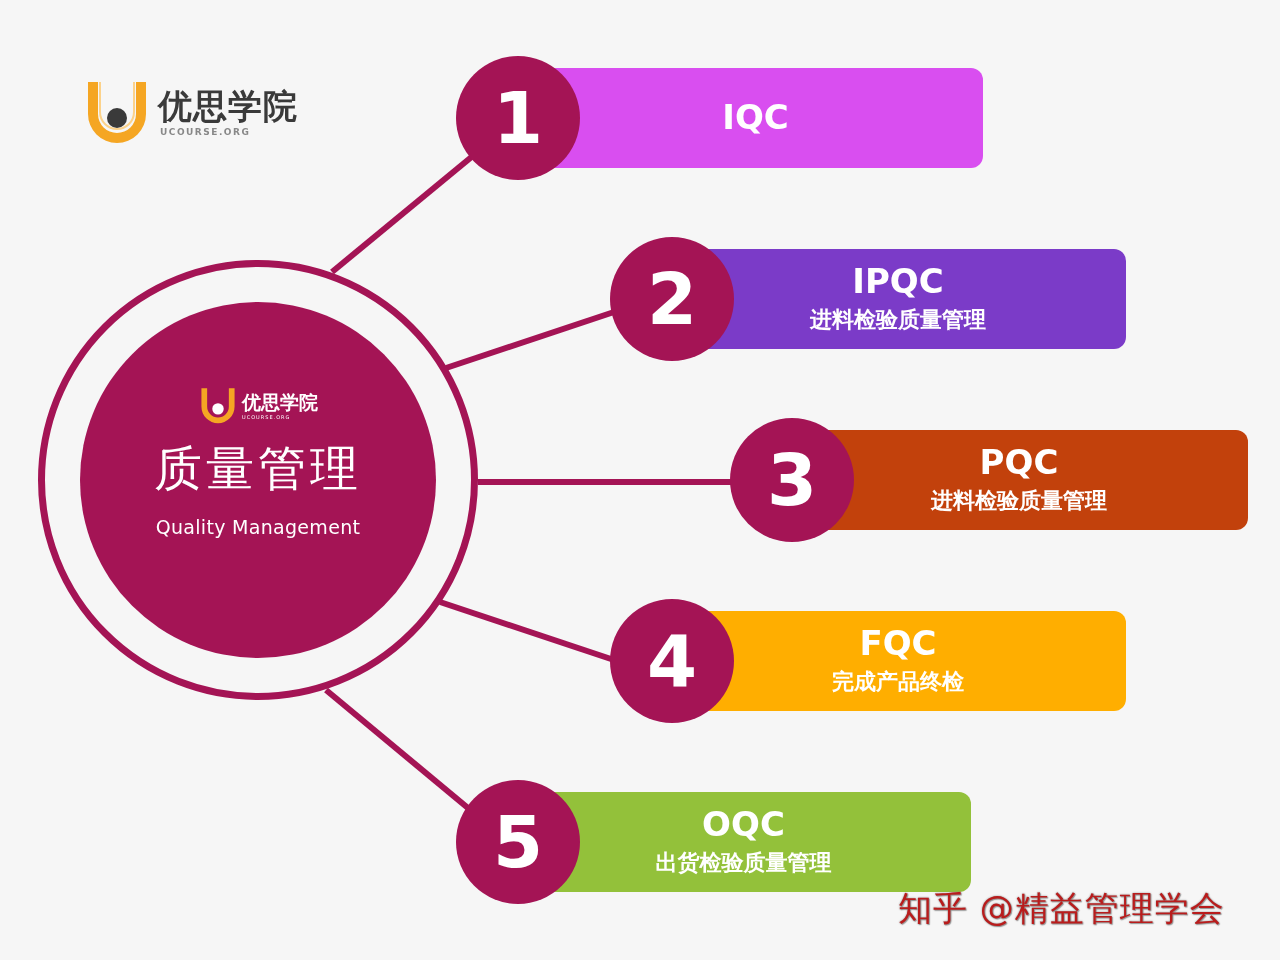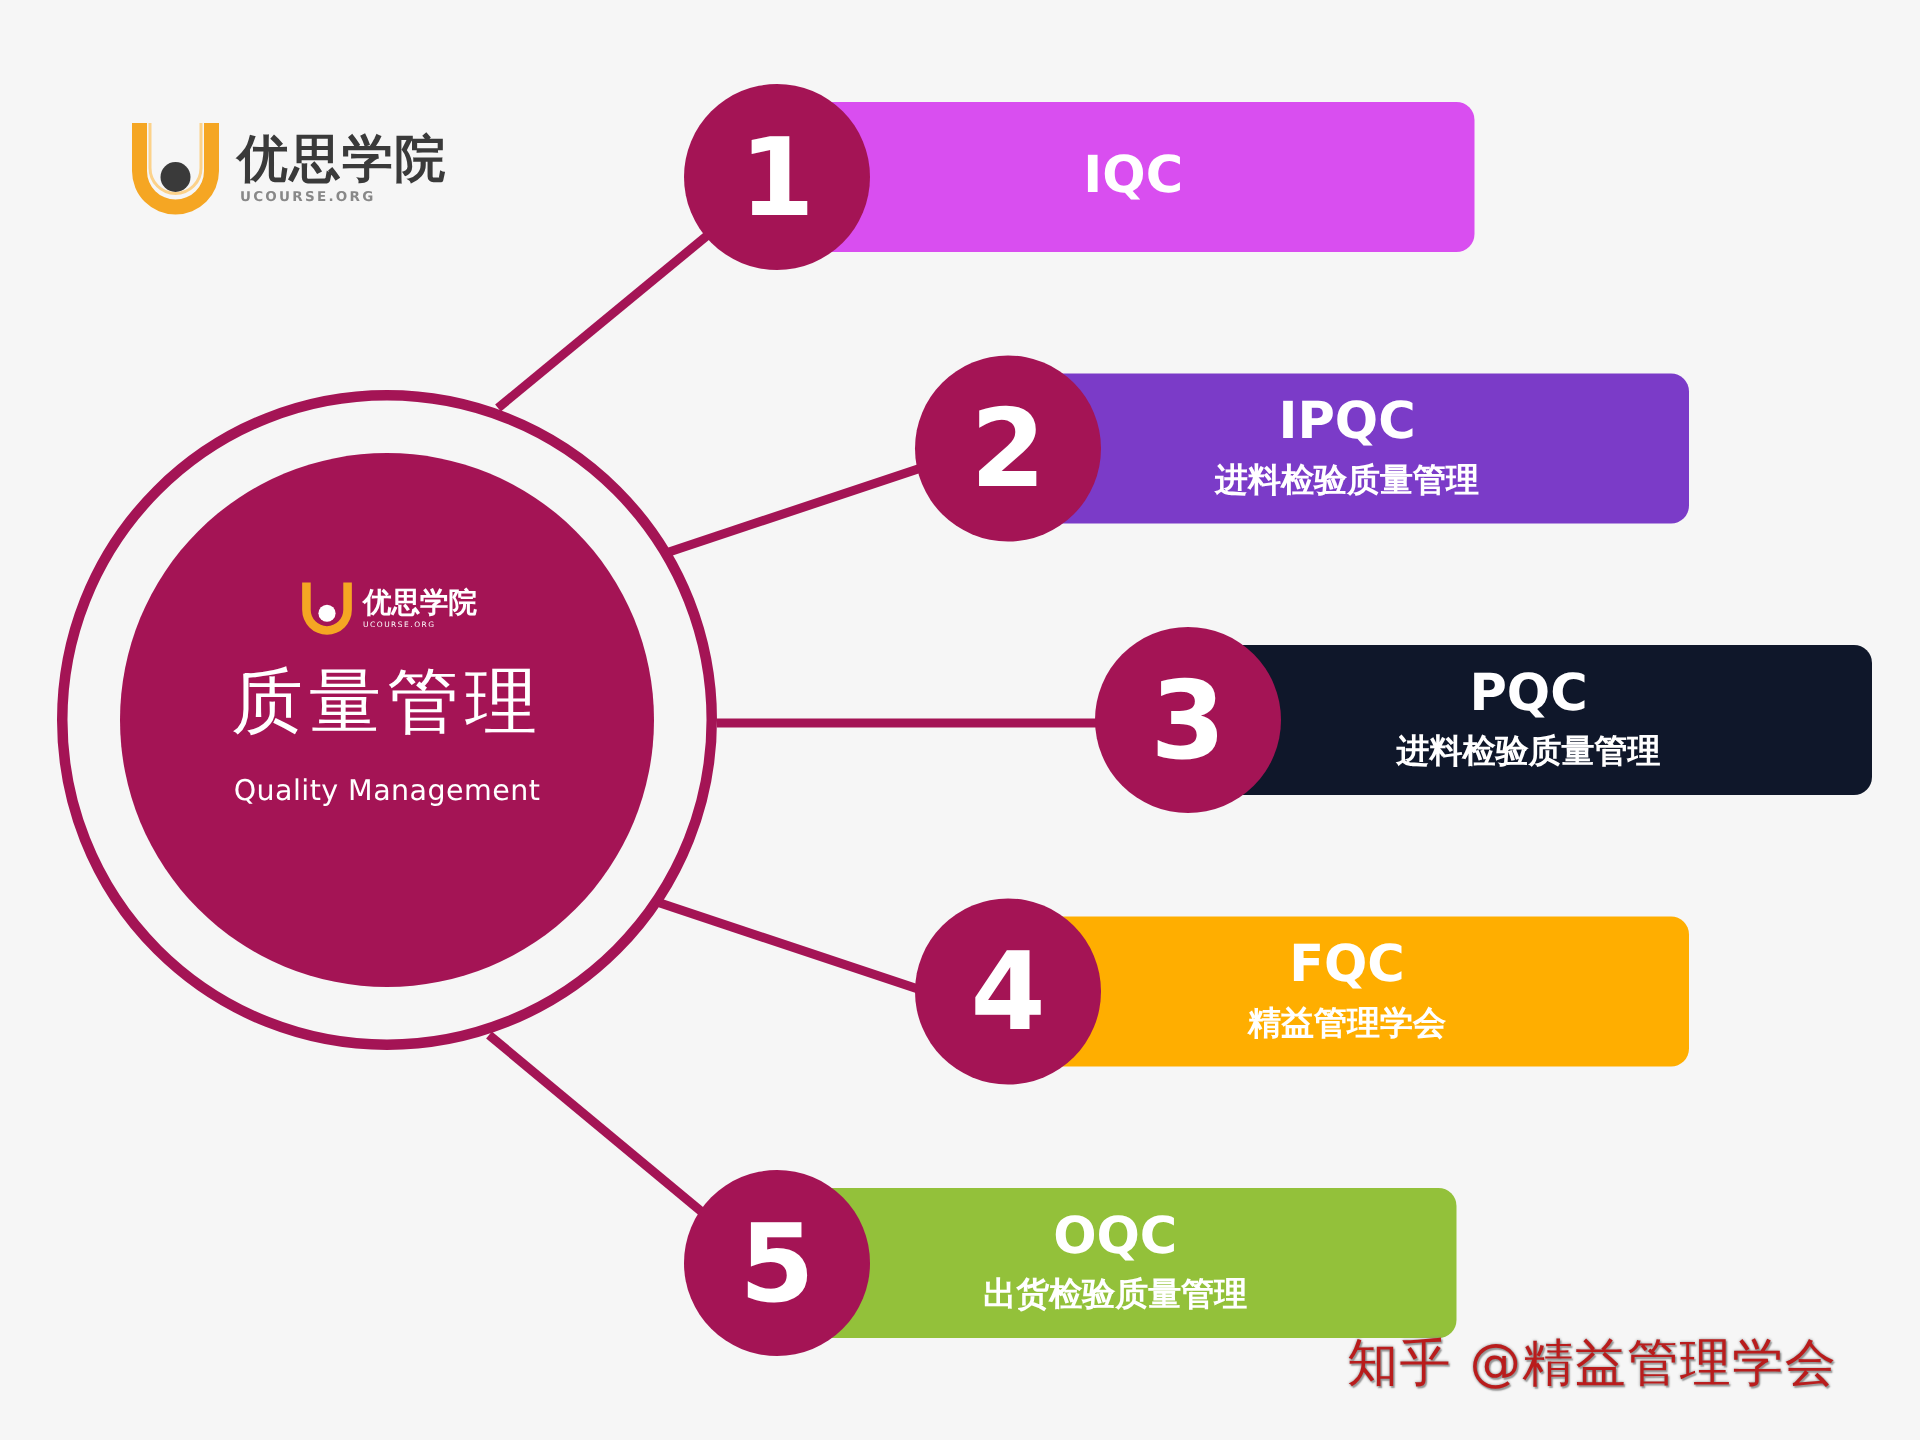--- a/index.html
+++ b/index.html
@@ -73,31 +73,31 @@
 
 <div class="item" style="left:610px;top:249px;">
   <div class="card" style="left:60px;width:456px;background:#7b3bc8;">
     <div class="code">IPQC</div>
     <div class="desc">进料检验质量管理</div>
   </div>
   <div class="num">2</div>
 </div>
 
 <div class="item" style="left:730px;top:430px;">
-  <div class="card" style="left:60px;width:458px;background:#0f172a;">
+  <div class="card" style="left:60px;width:458px;background:#c2410c;">
     <div class="code">PQC</div>
     <div class="desc">进料检验质量管理</div>
   </div>
   <div class="num">3</div>
 </div>
 
 <div class="item" style="left:610px;top:611px;">
   <div class="card" style="left:60px;width:456px;background:#ffae00;">
     <div class="code">FQC</div>
-    <div class="desc">精益管理学会</div>
+    <div class="desc">完成产品终检</div>
   </div>
   <div class="num">4</div>
 </div>
 
 <div class="item" style="left:456px;top:792px;">
   <div class="card" style="left:60px;width:455px;background:#93c13a;text-align:center;">
     <div class="code">OQC</div>
     <div class="desc">出货检验质量管理</div>
   </div>
   <div class="num">5</div>

